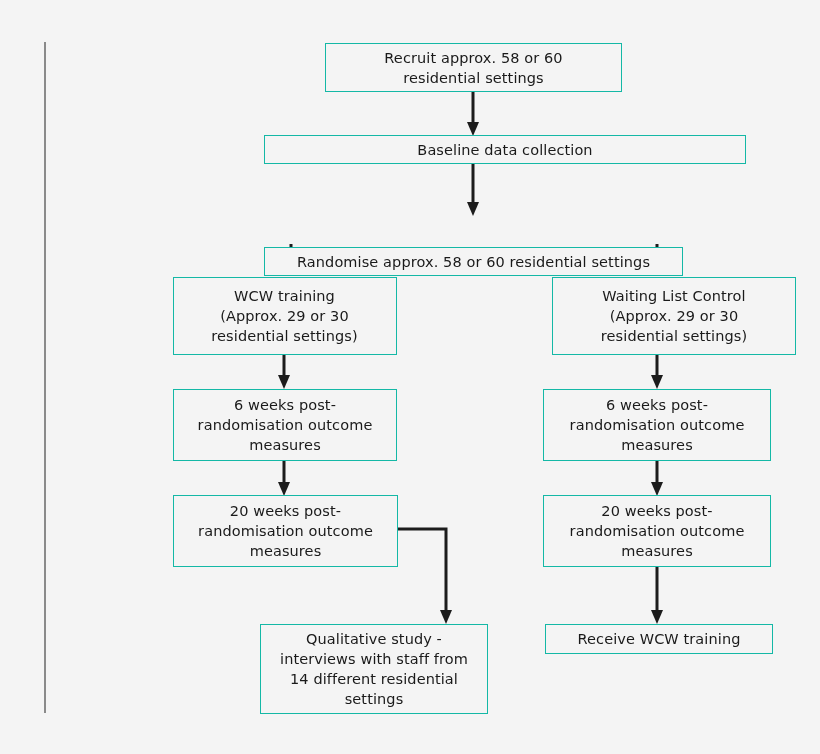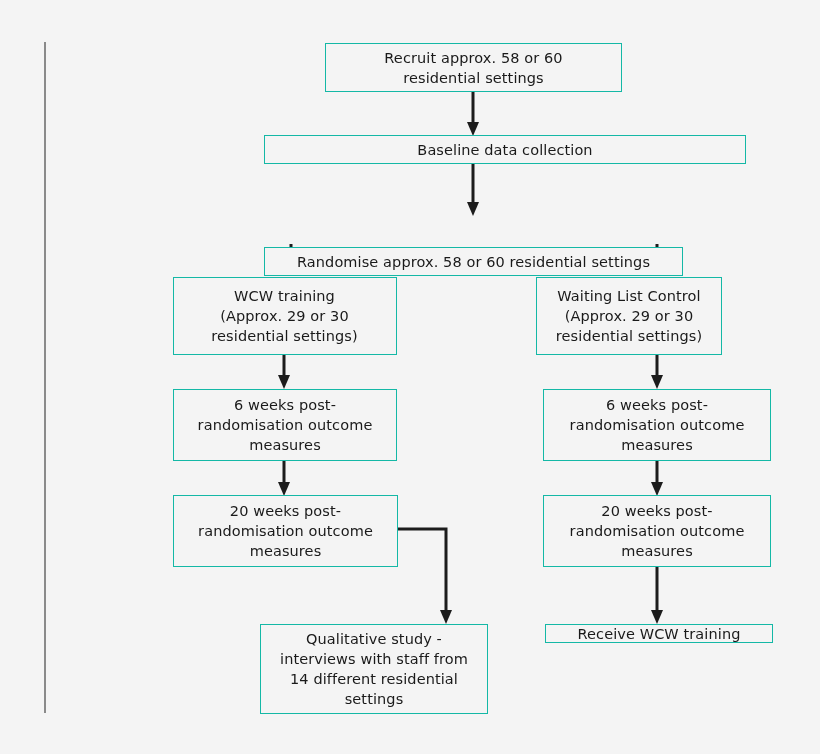--- a/index.html
+++ b/index.html
@@ -109,21 +109,21 @@
 residential settings</div>
 
   <div class="node" style="left:264px; top:135px; width:482px; height:29px;">Baseline data collection</div>
 
   <div class="node" style="left:264px; top:215px; width:419px; height:29px;margin-top:32px;">Randomise approx. 58 or 60 residential settings</div>
 
   <div class="node" style="left:173px; top:277px; width:224px; height:78px;padding-left:7px;">WCW training
 (Approx. 29 or 30
 residential settings)</div>
 
-  <div class="node" style="left:536px; top:277px; width:186px; height:78px;">Waiting List Control
+  <div class="node" style="left:552px; top:277px; width:244px; height:78px;">Waiting List Control
 (Approx. 29 or 30
 residential settings)</div>
 
   <div class="node" style="left:173px; top:389px; width:224px; height:72px;">6 weeks post-
 randomisation outcome
 measures</div>
 
   <div class="node" style="left:543px; top:389px; width:228px; height:72px;">6 weeks post-
 randomisation outcome
 measures</div>
@@ -134,15 +134,15 @@
 
   <div class="node" style="left:543px; top:495px; width:228px; height:72px;">20 weeks post-
 randomisation outcome
 measures</div>
 
   <div class="node" style="left:260px; top:624px; width:228px; height:90px;">Qualitative study -
 interviews with staff from
 14 different residential
 settings</div>
 
-  <div class="node" style="left:545px; top:624px; width:228px; height:19px;">Receive WCW training</div>
+  <div class="node" style="left:545px; top:624px; width:228px; height:30px;">Receive WCW training</div>
 
 </div>
 
 </body></html>

